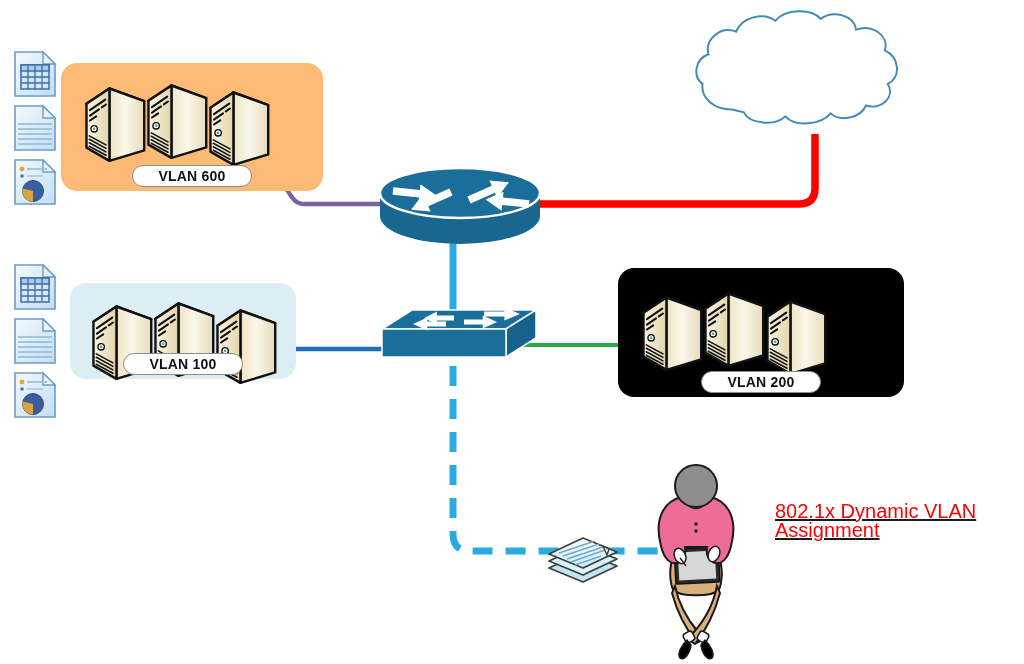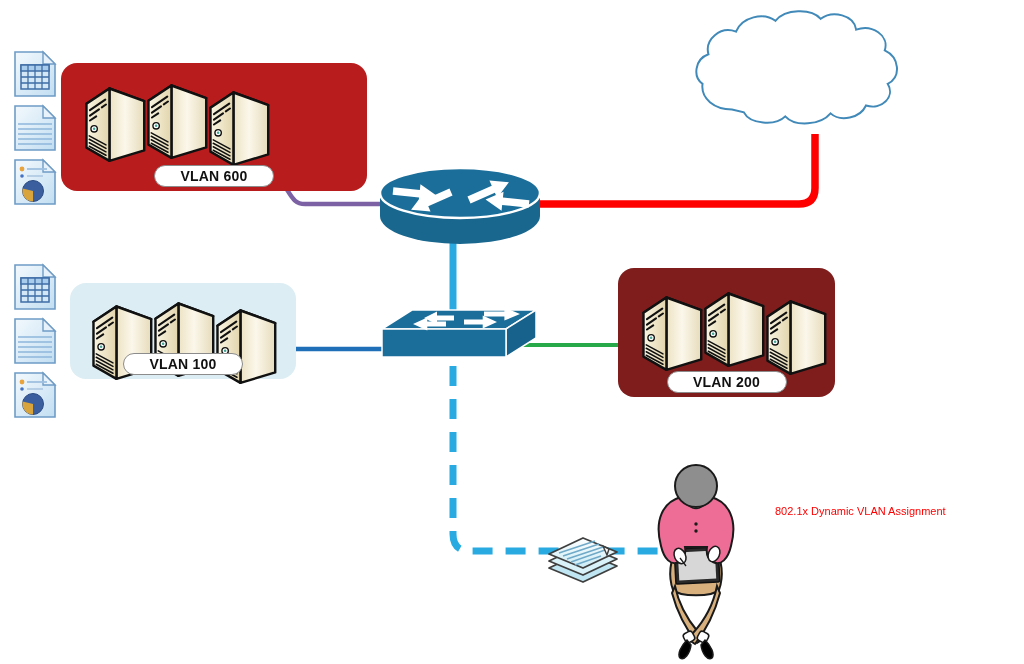--- a/index.html
+++ b/index.html
@@ -2,34 +2,34 @@
 <html><head>
 <meta charset="utf-8">
 <style>
   html,body{margin:0;padding:0;background:#fff;}
   .canvas{
     position:relative;width:1024px;height:664px;background:#fff;overflow:hidden;
     font-family:"Liberation Sans",sans-serif;
   }
   .abs{position:absolute;}
   .vlan-box{position:absolute;border-radius:16px;}
-  .vlan-600{left:61px;top:63px;width:262px;height:128px;background:#b91c1c;padding-left:44px;}
+  .vlan-600{left:61px;top:63px;width:262px;height:128px;background:#fdba74;}
   .vlan-100{left:70px;top:283px;width:226px;height:96px;background:#DCEDF3;}
-  .vlan-200{left:618px;top:268px;width:217px;height:129px;background:#7f1d1d;}
+  .vlan-200{left:618px;top:268px;width:244px;height:129px;background:#000000;padding-left:42px;}
   .server{position:absolute;width:64px;height:87px;}
   .pill{
     position:absolute;left:50%;transform:translateX(-50%);bottom:4px;
     width:118px;height:20px;background:#fff;border:1.5px solid #8C8C8C;border-radius:12px;
     display:flex;align-items:center;justify-content:center;
     font-size:14px;font-weight:600;color:#111;letter-spacing:.2px;white-space:nowrap;
   }
   .doc-col{position:absolute;left:13px;width:44px;display:flex;flex-direction:column;gap:6px;}
   .doc-col.one{top:50px;} .doc-col.two{top:263px;}
   .doc-icon{width:44px;height:48px;}
-  .annotation{position:absolute;left:775px;top:502px;font-size:11px;line-height:19px;color:#1A1A1A;}
+  .annotation{position:absolute;left:775px;top:502px;font-size:20px;line-height:19px;color:#1A1A1A;text-decoration:underline;}
   .ann-heading{color:#FF0000;}
   svg{display:block;}
 </style>
 </head>
 <body>
 
 <div class="canvas">
 
   <svg width="0" height="0" style="position:absolute" aria-hidden="true">
     <defs>

